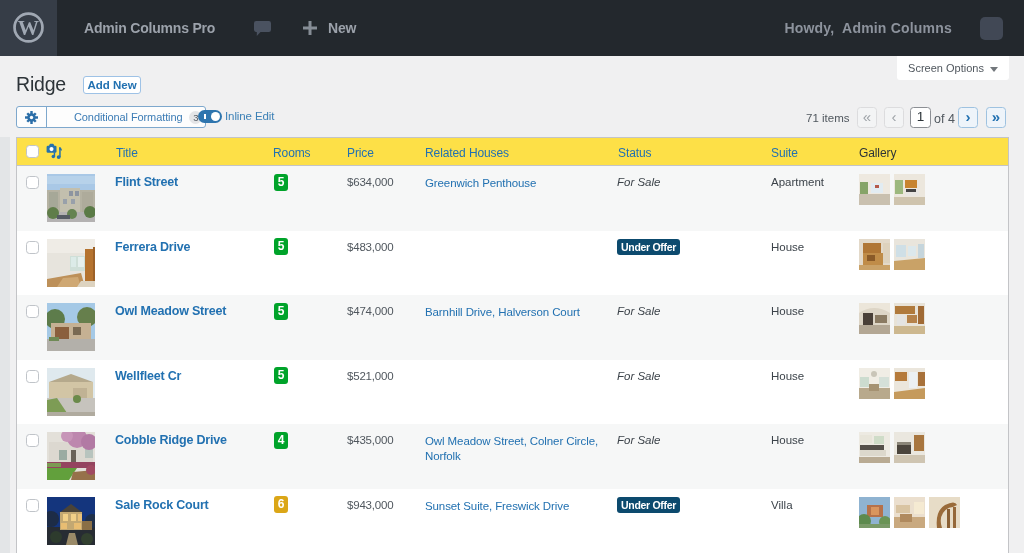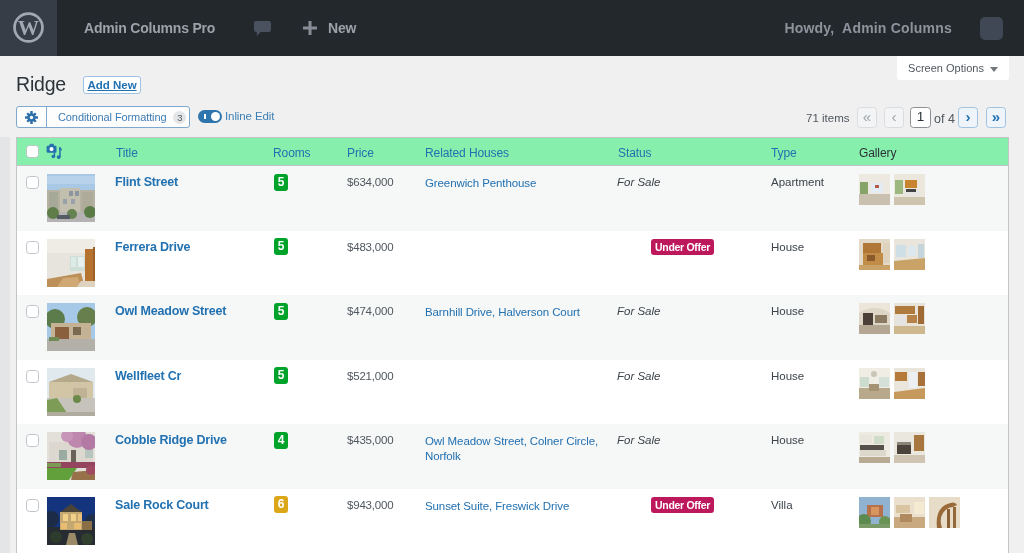--- a/index.html
+++ b/index.html
@@ -13,23 +13,23 @@
 #bubble { position:absolute; left:254px; top:21px; }
 #plus { position:absolute; left:303px; top:21px; }
 #newtxt { position:absolute; left:328px; top:0; line-height:57px; color:#9ca2ab; font-size:14px; font-weight:700; letter-spacing:-0.2px; }
 #howdy { position:absolute; right:72px; top:0; line-height:57px; color:#8d939d; font-size:14px; font-weight:700; letter-spacing:0.2px; }
 #avatar { position:absolute; left:980px; top:17px; width:23px; height:23px; border-radius:5px; background:#414855; }
 
 #scropt { position:absolute; left:897px; top:56px; width:112px; height:24px; background:#fff; color:#50575e; font-size:11px; text-align:center; line-height:24px; border-radius:0 0 3px 3px; }
 #scropt .tri { display:inline-block; width:0; height:0; border-left:4px solid transparent; border-right:4px solid transparent; border-top:5px solid #72777c; margin-left:6px; }
 
 #h1 { position:absolute; left:16px; top:73px; font-size:19.5px; font-weight:400; color:#2c3338; letter-spacing:-0.2px; }
-#addnew { position:absolute; left:83px; top:76px; width:58px; height:18px; background:#fff; border:1px solid #9ec2e6; border-radius:3px; color:#2271b1; font-size:11.5px; font-weight:700; text-align:center; line-height:16px;text-decoration:underline; }
-
-#segbtns { position:absolute; left:16px; top:106px; height:22px; background:#fdfdfd; border:1px solid #7ea8cd; border-radius:3px; display:flex; }
+#addnew { position:absolute; left:83px; top:76px; width:58px; height:18px; background:#fff; border:1px solid #9ec2e6; border-radius:3px; color:#2271b1; font-size:11.5px; font-weight:700; text-align:center; line-height:16px; }
+
+#segbtns { position:absolute; left:16px; top:106px; height:22px; background:#fdfdfd; border:1px solid #7ea8cd; border-radius:3px; display:flex;gap:16px; }
 #gearseg { width:30px; border-right:1px solid #7ea8cd; display:flex; align-items:center; justify-content:center; }
 #cfseg { width:142px; padding-left:11px; display:flex; align-items:center; color:#3c7cb5; font-size:11px; letter-spacing:-0.1px; }
 #cfseg .cnt { margin-left:7px; background:#e4e5e7; color:#555d66; border-radius:50%; width:13px; height:13px; font-size:9.5px; line-height:13px; text-align:center; letter-spacing:0; }
 #toggle { position:absolute; left:198px; top:110px; width:24px; height:13px; background:#2e75ae; border-radius:7px; }
 #toggle .knob { position:absolute; right:2px; top:2px; width:9px; height:9px; border-radius:50%; background:#fff; }
 #toggle .dash { position:absolute; left:6px; top:4px; width:1.5px; height:5px; background:#fff; }
 #inledit { position:absolute; left:225px; top:110px; font-size:11.5px; color:#3c80b6; letter-spacing:-0.1px; }
 
 #items { position:absolute; left:806px; top:112px; font-size:11.5px; color:#50575e; }
 .pgbox { position:absolute; top:107px; height:21px; border-radius:3.5px; font-size:15px; text-align:center; }
@@ -38,39 +38,39 @@
 #pg2 { left:884px; }
 #pgcur { left:910px; width:21px; background:#fff; border:1px solid #8c8f94; color:#2c3338; line-height:18px; font-size:13.5px; }
 #pgof { position:absolute; left:934px; top:112px; font-size:12.5px; color:#50575e; }
 .pgact { background:#eef4fa; border:1px solid #9ec2e0; color:#2271b1; width:20px; line-height:17px; font-weight:700; }
 #pg3 { left:958px; }
 #pg4 { left:986px; }
 
 #lstrip { position:absolute; left:0; top:137px; width:10px; height:416px; background:#e3e5e7; }
 
 #table { position:absolute; left:16px; top:137px; width:993px; height:416px; background:#fff; border:1px solid #c3c4c7; border-bottom:none; overflow:hidden; }
-#thead { position:absolute; left:0; top:0; width:991px; height:28px; background:#86efac; border-bottom:1px solid #c3c4c7; z-index:5; }
+#thead { position:absolute; left:0; top:0; width:991px; height:28px; background:#fde047; border-bottom:1px solid #c3c4c7; z-index:5; }
 #thead .cb { left:9px; top:7px; }
 .cb { position:absolute; width:13px; height:13px; background:#fff; border:1.5px solid #c0c4c9; border-radius:3.5px; }
 #thead .hcol { position:absolute; top:2px; line-height:26px; font-size:12px; color:#2271b1; letter-spacing:-0.1px; }
 #thead .hblack { color:#2c3338; }
 #micon { position:absolute; left:29px; top:5px; }
 
 .row { position:absolute; left:0; width:991px; background:#fff; }
 .row.alt { background:#f6f7f7; }
 .thumb { position:absolute; left:30px; top:8px; width:48px; height:48px; overflow:hidden; }
 .title { position:absolute; left:98px; top:9px; font-size:12.5px; font-weight:700; color:#2271b1; letter-spacing:-0.2px; }
 .badge { position:absolute; left:257px; top:7.5px; width:14px; height:17px; border-radius:3px; color:#fff; font-size:12px; font-weight:700; text-align:center; line-height:17px; }
 .bg { background:#00a32a; }
 .ba { background:#dba617; }
 .price { position:absolute; left:330px; top:10px; font-size:11.5px; color:#50575e; letter-spacing:-0.2px; }
 .relwrap { position:absolute; left:408px; top:10px; width:185px; font-size:11.5px; line-height:15px; color:#2271b1; letter-spacing:-0.1px; }
 .statwrap { position:absolute; left:600px; font-size:0; }
 .plain { display:inline-block; font-size:11.5px; line-height:13px; color:#3c434a;font-style:italic; }
-.sbadge { display:inline-block; background:#be185d; color:#fff; font-size:10.5px; font-weight:700; border-radius:3px; padding:0 4px; line-height:16px; height:16px; letter-spacing:-0.3px;margin-left:34px; }
+.sbadge { display:inline-block; background:#0c4a6e; color:#fff; font-size:10.5px; font-weight:700; border-radius:3px; padding:0 4px; line-height:16px; height:16px; letter-spacing:-0.3px; }
 .type { position:absolute; left:754px; top:10px; font-size:11.5px; color:#3c434a; }
 .gal { position:absolute; left:842px; top:8px; display:flex; gap:4px; }
 .gthumb { width:31px; height:31px; overflow:hidden; }
 </style></head>
 <body>
 <div id="bar">
   <div id="logo">
       <svg width="31" height="31" viewBox="0 0 32 32">
     <circle cx="16" cy="16" r="14.4" fill="none" stroke="#a0a8b3" stroke-width="2.8"></circle>
     <text x="16" y="23.5" text-anchor="middle" font-family="Liberation Serif,serif" font-weight="bold" font-size="22" textLength="22" lengthAdjust="spacingAndGlyphs" fill="#a0a8b3">W</text>
@@ -133,21 +133,21 @@
       <rect x="13.2" y="4.3" width="1.5" height="9.8"></rect>
       <path d="M13.2 4.2 c 2 .3 2.9 1.6 2.6 3.5 l -2.6 -1.1 z"></path>
     </g>
     <circle cx="5.5" cy="6.1" r="2.05" fill="#fff"></circle>
   </svg>
   <span class="hcol" style="left:99px">Title</span>
   <span class="hcol" style="left:256px">Rooms</span>
   <span class="hcol" style="left:330px">Price</span>
   <span class="hcol" style="left:408px">Related Houses</span>
   <span class="hcol" style="left:601px">Status</span>
-  <span class="hcol" style="left:754px">Type</span>
+  <span class="hcol" style="left:754px">Suite</span>
   <span class="hcol hblack" style="left:842px">Gallery</span>
 </div>
 <div class="row alt" style="top:28.0px;height:64.5px">
   <span class="cb" style="left:9px;top:10px"></span>
   <div class="thumb">
         <svg width="48" height="48" viewBox="0 0 48 48" style="display:block">
           <rect width="48" height="48" fill="#a9c8e6"></rect>
 <rect x="0" y="2" width="48" height="8" fill="#b7d2ea"></rect>
 <rect y="16" width="48" height="24" fill="#b5b2a2"></rect>
 <rect x="2" y="18" width="9" height="16" fill="#a6a898"></rect>

